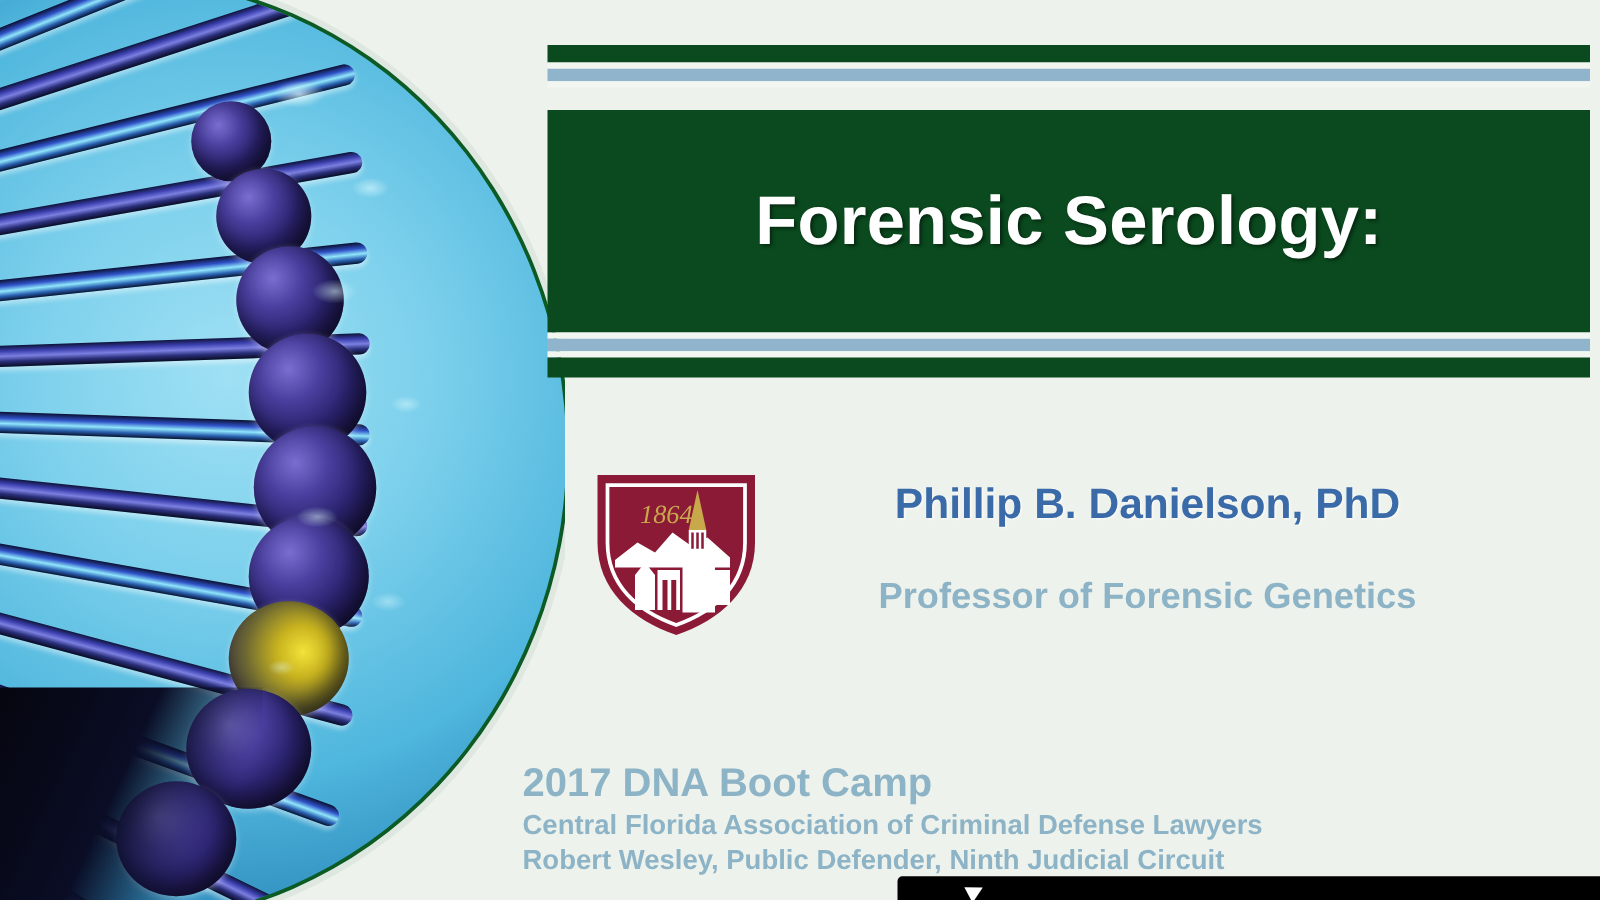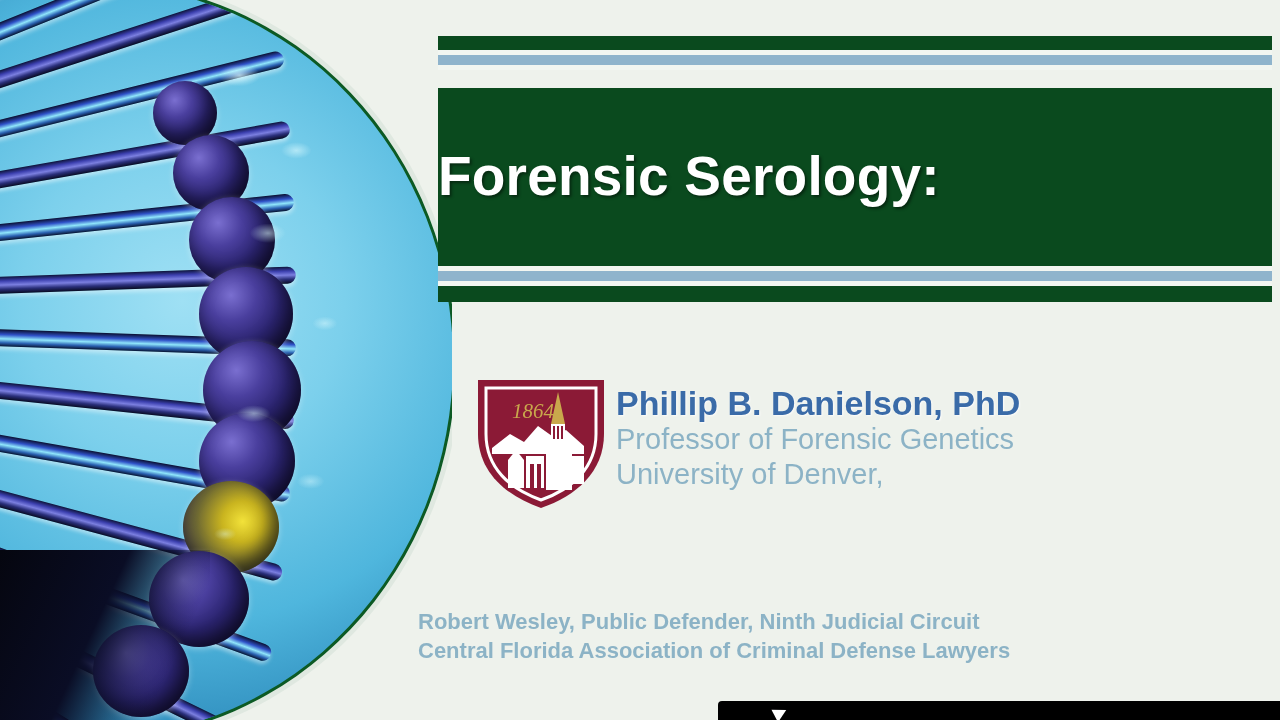--- a/index.html
+++ b/index.html
@@ -48,33 +48,33 @@
     background:linear-gradient(115deg,#05060f 0%, #0a0d25 45%, rgba(10,13,37,0) 78%);}
 
   
   .banner{position:absolute;left:438px;top:36px;width:834px;height:284px;}
   .band{position:absolute;left:0;width:100%;}
   .band.green{background:#0a4a1e;}
   .band.blue{background:#8fb4cc;}
   .band.white{background:#f2f6f1;}
   .banner-main{position:absolute;left:0;top:52px;width:100%;height:178px;background:#0a4a1e;}
   .title-block{position:absolute;left:0;top:52px;width:100%;height:178px;
-    display:flex;flex-direction:row;align-items:center;}
+    display:flex;flex-direction:row;align-items:center;justify-content:center;}
   .title-l1{color:#ffffff;font-size:55px;font-weight:bold;line-height:1.04;letter-spacing:.2px;
     text-shadow:2px 2px 3px rgba(0,0,0,.45);white-space:nowrap;}
   .title-l2{color:#ffffff;font-size:50px;font-weight:bold;line-height:1.06;letter-spacing:.2px;
     text-shadow:2px 2px 3px rgba(0,0,0,.45);white-space:nowrap;margin-top:2px;}
 
   
   .speaker{position:absolute;left:466px;top:372px;width:770px;display:flex;align-items:flex-start;}
   .shield{width:150px;height:140px;flex:0 0 150px;}
-  .speaker-text{flex:1;text-align:left;padding-right:16px;margin-top:12px;}
+  .speaker-text{flex:1;text-align:center;padding-right:16px;margin-top:12px;}
   .sp-name{color:#3a6ba8;font-size:34px;font-weight:bold;line-height:1.12;white-space:nowrap;
     text-shadow:1px 1px 2px rgba(255,255,255,.8);}
-  .sp-sub{color:#8cb3c6;font-size:29px;font-weight:normal;line-height:1.22;white-space:nowrap;}
+  .sp-sub{color:#8cb3c6;font-size:29px;font-weight:bold;line-height:1.22;white-space:nowrap;margin-top:38px;}
 
   
   .event{position:absolute;left:418px;top:608px;width:780px;}
   .ev-title{color:#8cb3c6;font-size:32px;font-weight:bold;line-height:1.18;}
   .ev-line{color:#8cb3c6;font-size:22px;font-weight:bold;line-height:1.3;}
 
   
   .player-bar{position:absolute;left:718px;top:701px;width:562px;height:19px;
     background:#000000;border-top-left-radius:4px;}
   .play-tri{position:absolute;left:56px;top:5px;width:0;height:0;
@@ -152,26 +152,26 @@
       <path d="M42 88 L50 78 L58 88 V116 H42 Z" fill="#ffffff"></path>
       <path d="M60 84 H78 V116 H60 Z" fill="#ffffff"></path>
       <rect x="64" y="92" width="4" height="28" fill="#8b1a36"></rect>
       <rect x="71" y="92" width="4" height="28" fill="#8b1a36"></rect>
       <path d="M106 84 H118 V112 H106 Z" fill="#ffffff"></path>
     </svg>
 
     <div class="speaker-text">
       <div class="sp-name">Phillip B. Danielson, PhD</div>
       <div class="sp-sub">Professor of Forensic Genetics</div>
-      <div class="sp-sub">University of Denver,</div>
     </div>
   </div>
 
   <div class="event">
+    <div class="ev-title">2017 DNA Boot Camp</div>
+    <div class="ev-line">Central Florida Association of Criminal Defense Lawyers</div>
     <div class="ev-line">Robert Wesley, Public Defender, Ninth Judicial Circuit</div>
-    <div class="ev-line">Central Florida Association of Criminal Defense Lawyers</div>
   </div>
 
   <div class="player-bar">
     <div class="play-tri"></div>
   </div>
 
 </div>
 
 </body></html>

